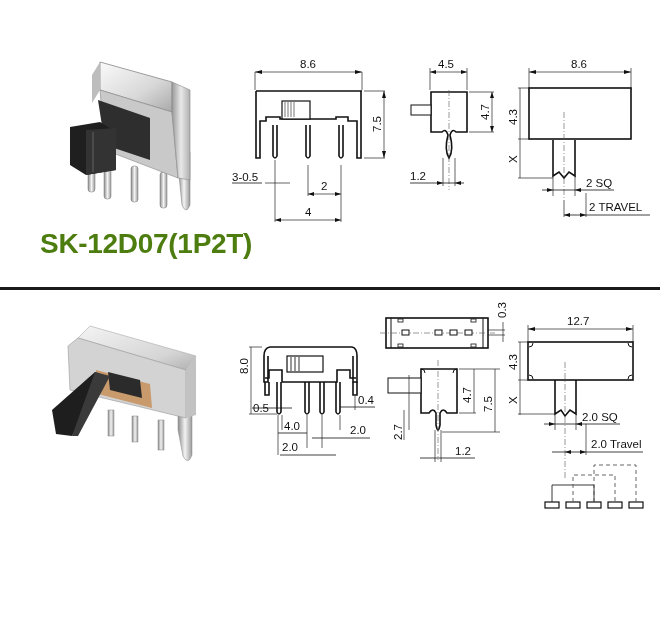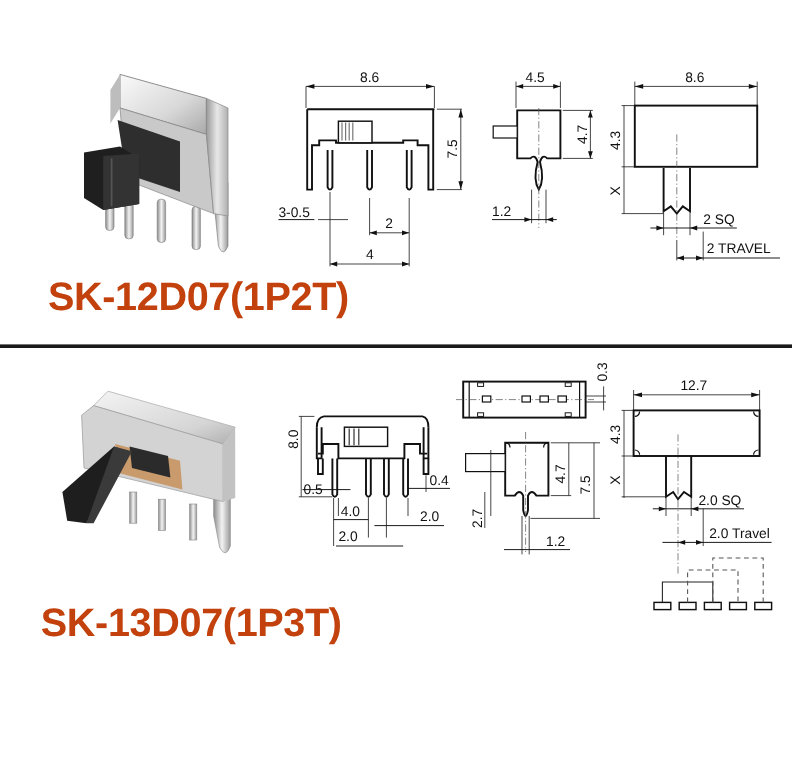--- a/index.html
+++ b/index.html
@@ -1,21 +1,21 @@
 <!DOCTYPE html>
 <html><head>
 <meta charset="utf-8">
 <style>
   html, body { margin:0; padding:0; background:#ffffff; }
   body { width:660px; height:640px; position:relative; overflow:hidden; font-family:"Liberation Sans", sans-serif; color:#111; }
   .panel { position:absolute; left:0; width:660px; }
   #panel-top { top:0; height:288px; }
   #panel-bottom { top:290px; height:350px; }
   .divider { position:absolute; left:0; top:287px; width:660px; height:3px; background:#1a1a1a; }
-  .model-title { position:absolute; font-weight:bold; font-size:33px; letter-spacing:-0.3px; color:#c2410c; white-space:nowrap; }
+  .model-title { position:absolute; font-weight:bold; font-size:28px; letter-spacing:-0.3px; color:#4d7c0f; white-space:nowrap; }
   svg { position:absolute; left:0; top:0; overflow:visible; }
   svg text { font-family:"Liberation Sans", sans-serif; fill:#111; }
   .dim { font-size:11.5px; }
   .ln { stroke:#111; fill:none; stroke-width:1.6; }
   .thin { stroke:#222; fill:none; stroke-width:0.7; }
   .dash { stroke:#555; fill:none; stroke-width:0.6; stroke-dasharray:6 2 1 2; }
 </style>
 </head>
 <body>
 
@@ -180,21 +180,20 @@
     <path d="M68,56 L78,48 L186,80 L186,128 L70,100 Z" fill="#d3d3d3" stroke="#999" stroke-width="0.6"></path>
     <path d="M186,80 L196,66 L196,125 L186,128 Z" fill="#c2c2c2"></path>
 
     <path d="M96,80 L150,94 L152,118 L98,104 Z" fill="#c89a6c"></path>
     <path d="M108,82 L140,90 L142,108 L110,100 Z" fill="#2b2b2b"></path>
 
     <path d="M52,120 L95,82 L106,86 L72,146 L56,144 Z" fill="#1e1e1e"></path>
     <path d="M95,82 L110,86 L78,146 L72,146 Z" fill="#3a3a3a"></path>
   </svg>
 
-  <div class="model-title" style="left:34px; top:210px;">SK-13D07(1P3T)</div>
 
   <svg width="660" height="350">
     <path class="ln" d="M264,66 Q264,58 270,57 L352,57 Q357,58 357,66"></path>
     <path class="ln" d="M264,66 L264,92 L268,92 L268,66"></path>
     <path class="ln" d="M357,66 L357,92 L353,92 L353,66"></path>
     <path class="ln" d="M265,88 L269,88 L269,80 L282,80 L282,92 L337,92 L337,80 L350,80 L350,88 L356,88"></path>
     <rect x="287" y="66" width="36" height="16" fill="#fff" stroke="#111" stroke-width="1.2"></rect>
     <line x1="291" y1="67" x2="291" y2="81" stroke="#333" stroke-width="1"></line>
     <line x1="295" y1="67" x2="295" y2="81" stroke="#333" stroke-width="1"></line>
     <line x1="299" y1="67" x2="299" y2="81" stroke="#333" stroke-width="1"></line>

